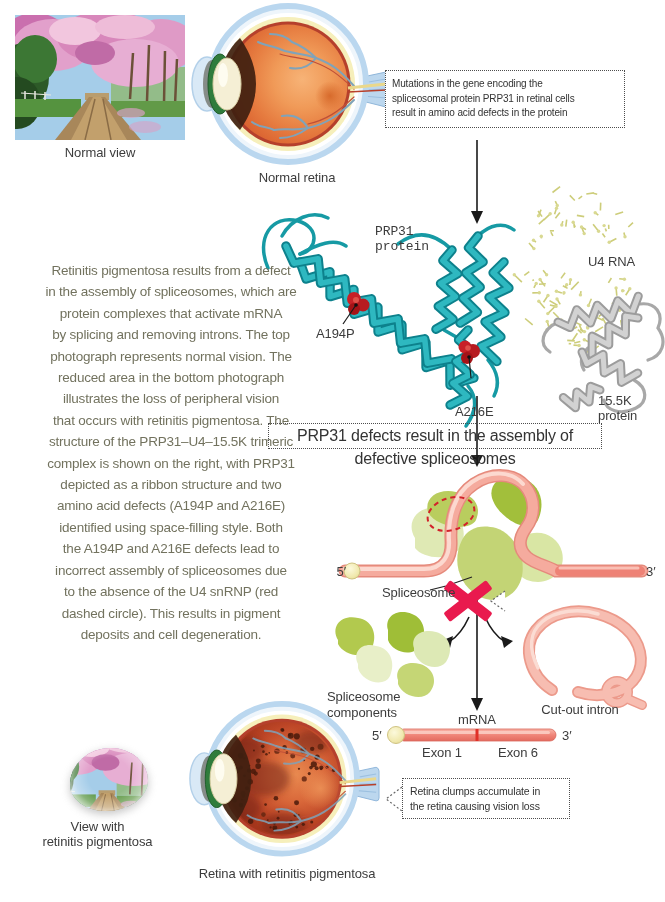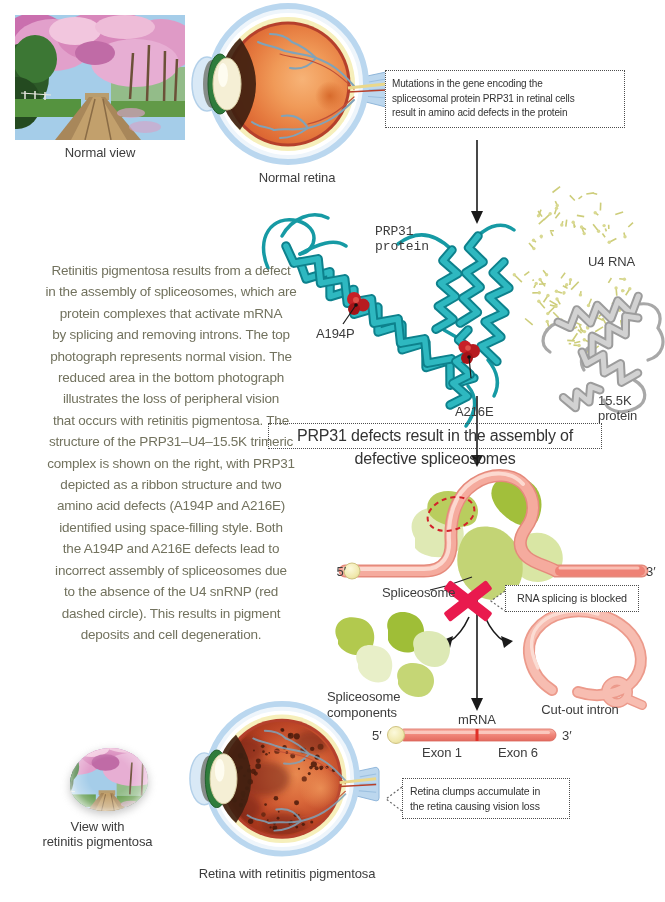--- a/index.html
+++ b/index.html
@@ -560,21 +560,20 @@
   <div class="lbl" style="left:455px;top:380px;margin-top:24px;">A216E</div>
   <div class="lbl preline" style="left:598px;top:393px;">15.5K
 protein</div>
 
   <div class="callout center" style="left:268px;top:423px;width:334px;height:26px;line-height:23px;font-size:16px;letter-spacing:-0.2px;">PRP31 defects result in the assembly of defective spliceosomes</div>
 
   <div class="lbl" style="left:328px;top:564px;width:18px;text-align:right;">5′</div>
   <div class="lbl" style="left:646px;top:564px;">3′</div>
   <div class="lbl" style="left:382px;top:585px;">Spliceosome</div>
 
-  <div class="callout white center" style="left:505px;top:585px;width:134px;height:27px;line-height:24px;font-size:10.8px;letter-spacing:-0.1px;">RNA splicing is blocked</div>
 
   <div class="lbl preline" style="left:327px;top:689px;line-height:15.5px;">Spliceosome
 components</div>
   <div class="lbl center" style="left:520px;top:702px;width:120px;">Cut-out intron</div>
 
   <div class="lbl center" style="left:452px;top:712px;width:50px;">mRNA</div>
   <div class="lbl" style="left:372px;top:728px;">5′</div>
   <div class="lbl" style="left:562px;top:728px;">3′</div>
   <div class="lbl center" style="left:417px;top:745px;width:50px;">Exon 1</div>
   <div class="lbl center" style="left:493px;top:745px;width:50px;">Exon 6</div>

